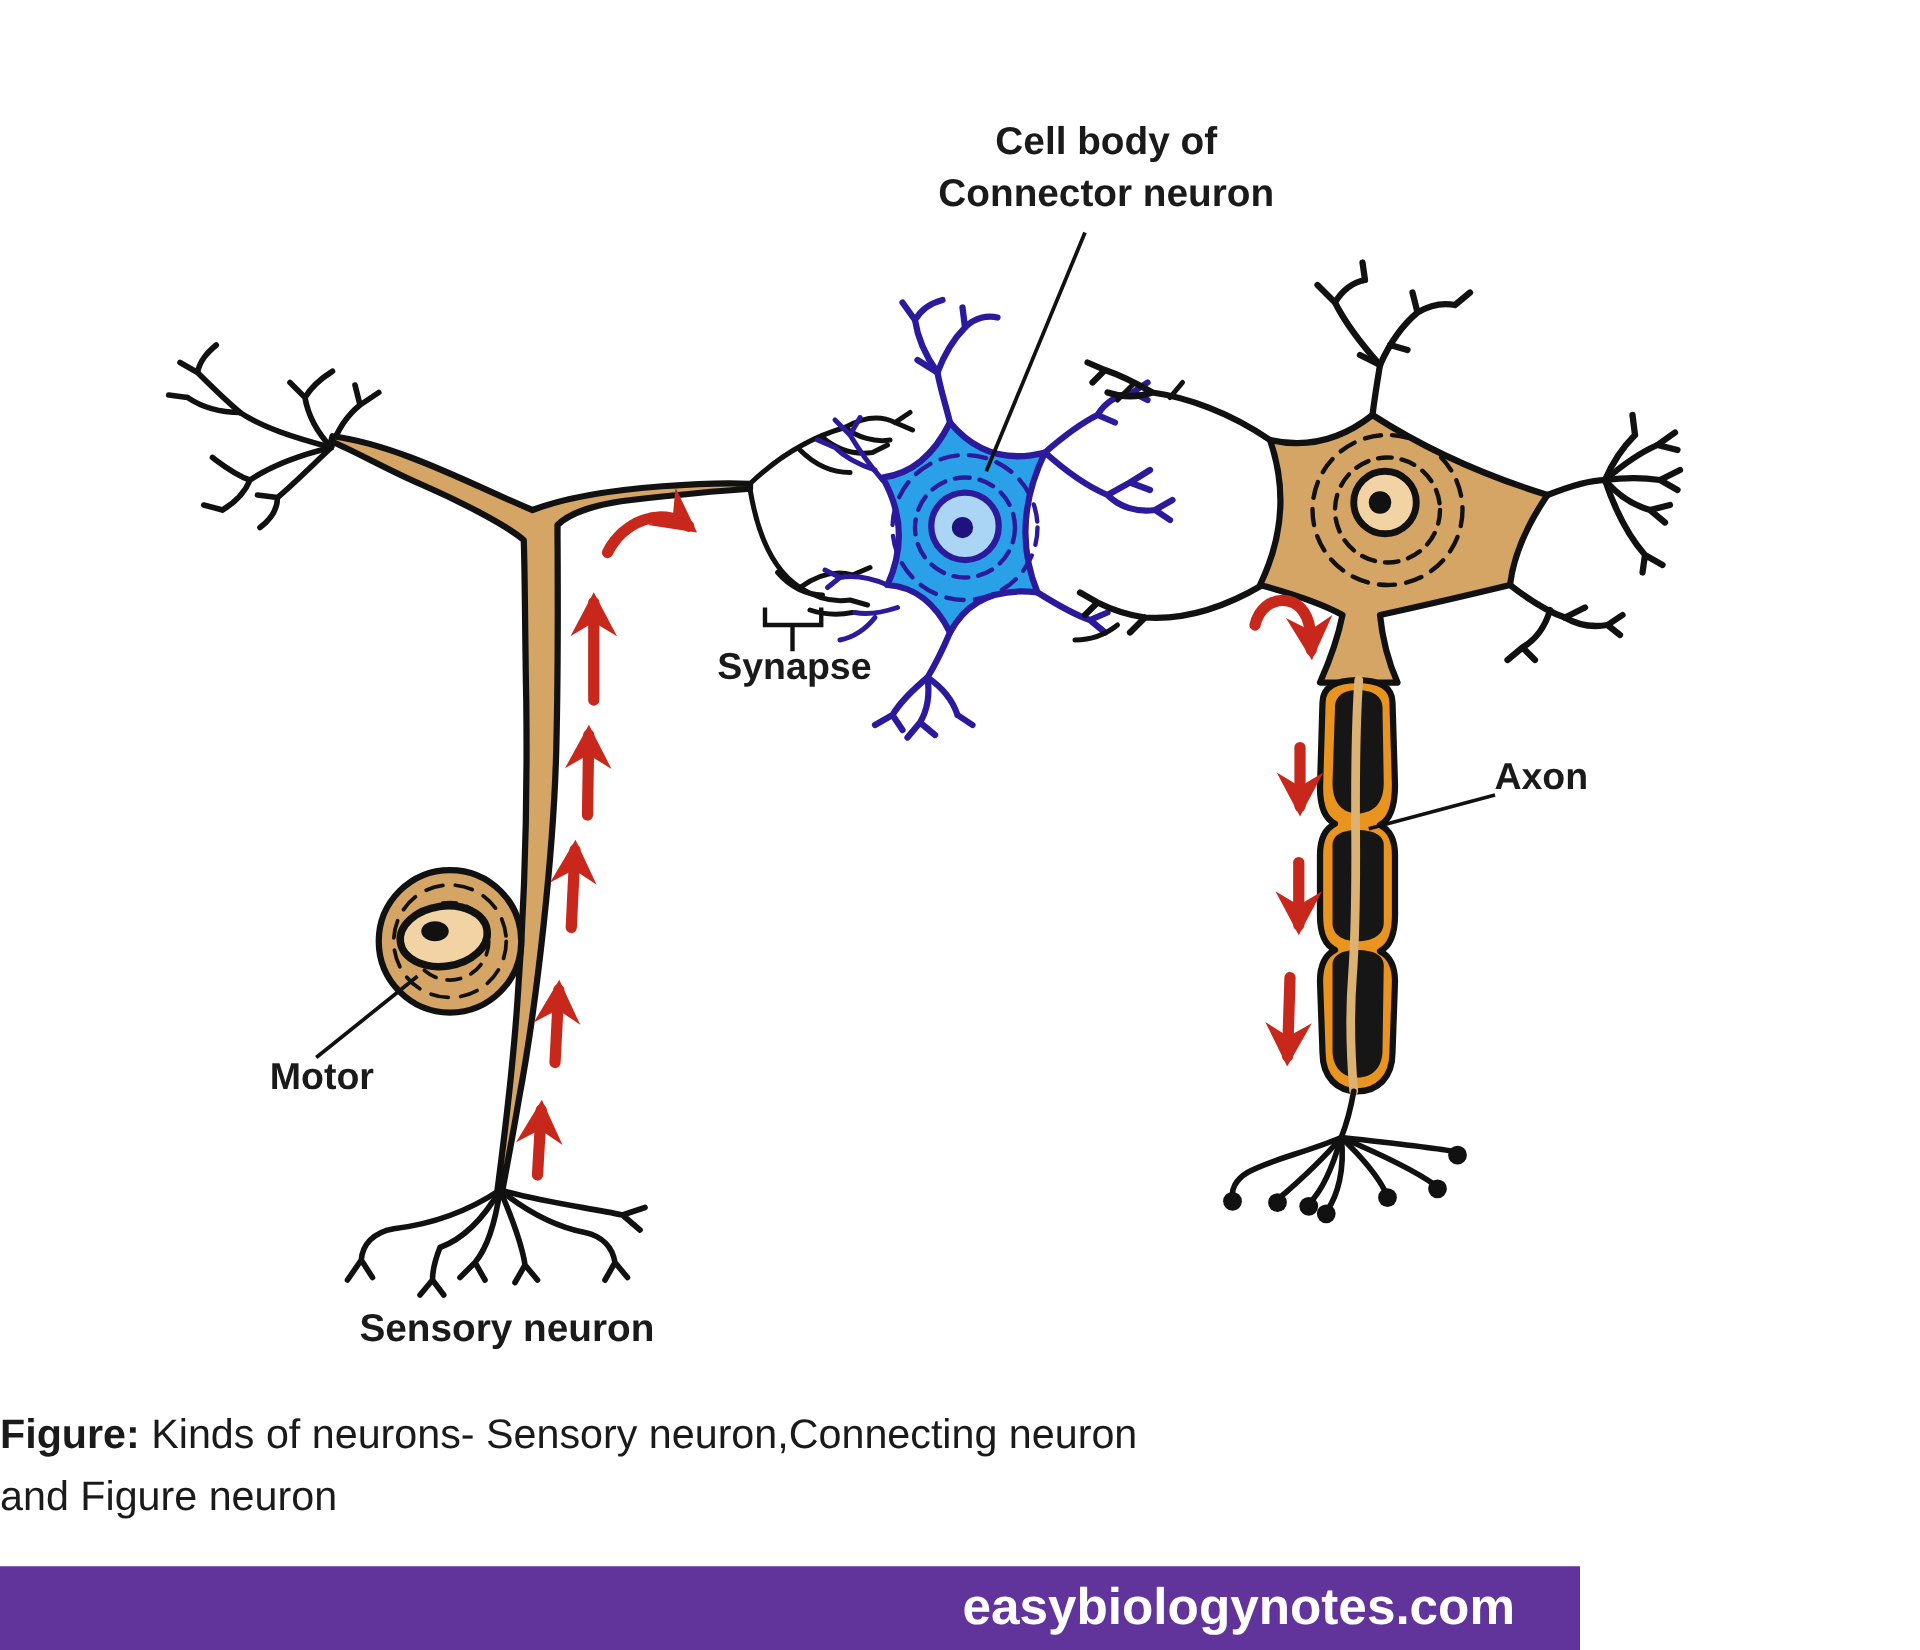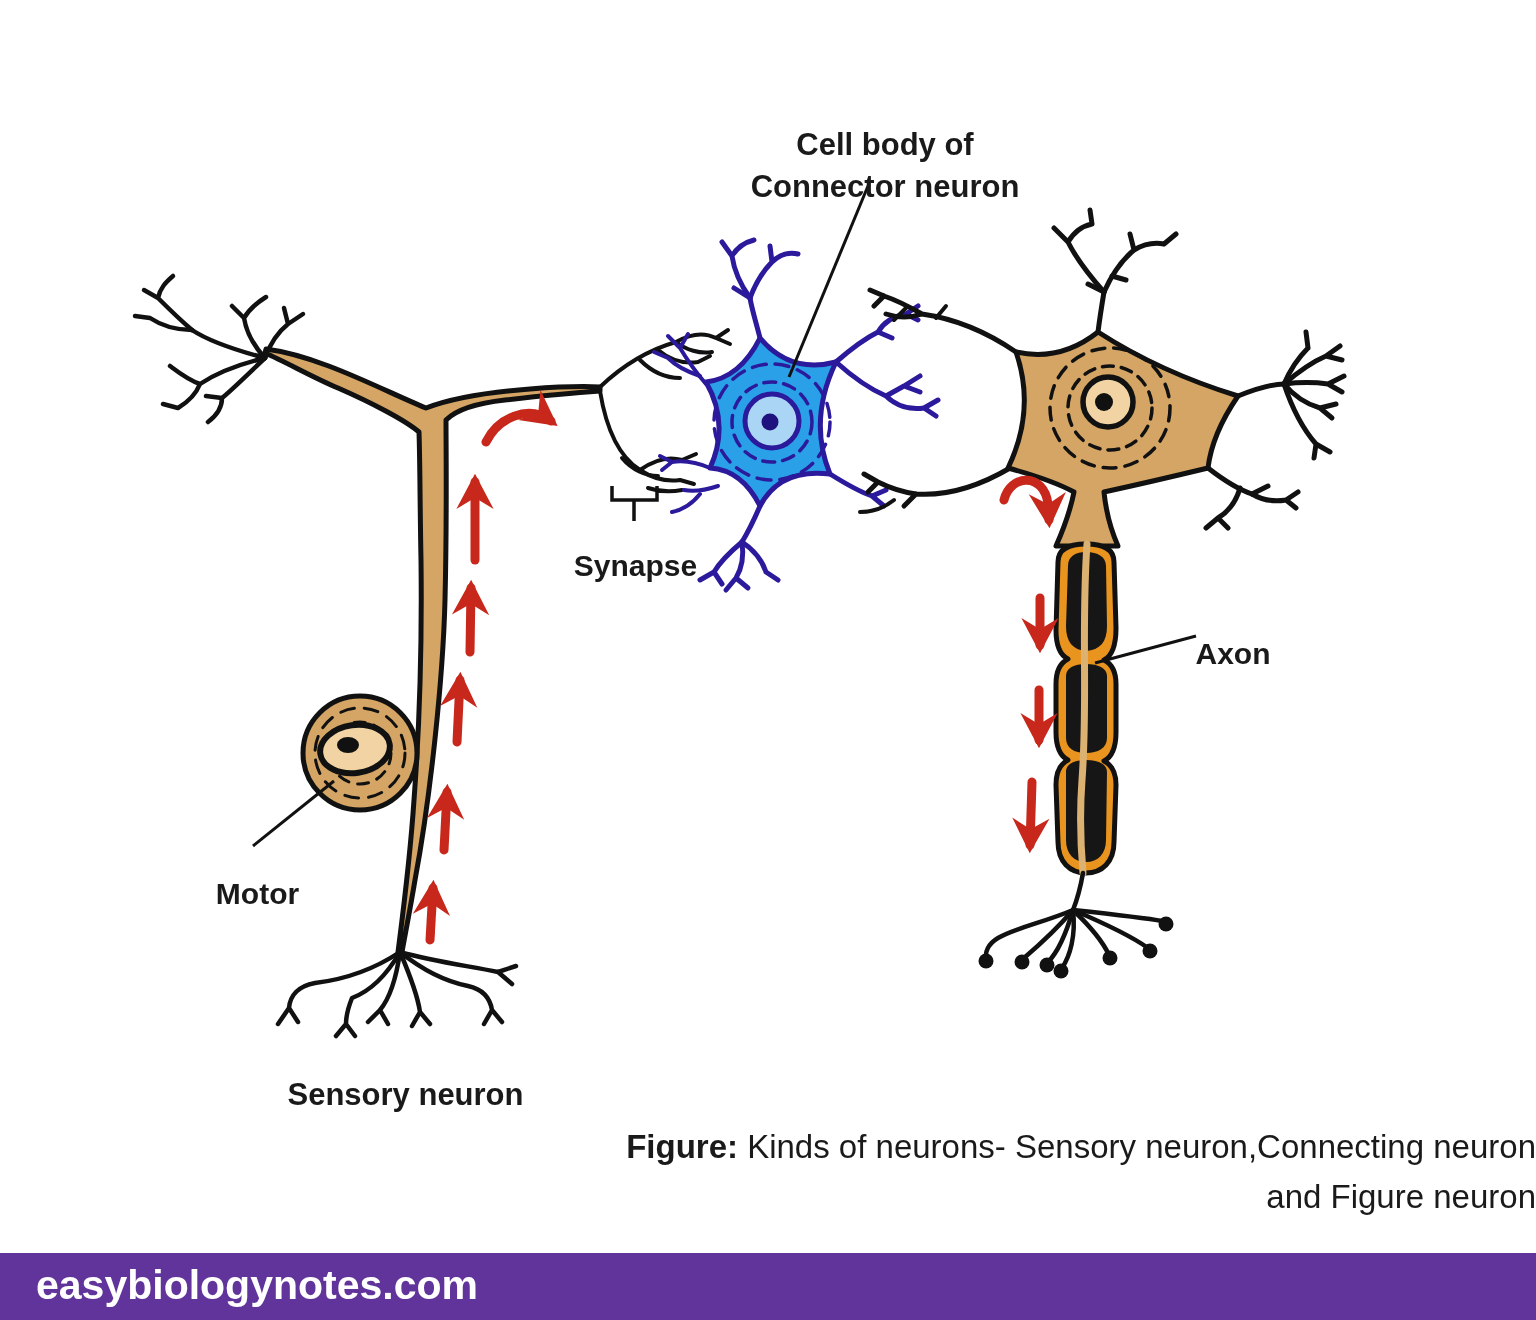--- a/index.html
+++ b/index.html
@@ -1,32 +1,32 @@
 <!DOCTYPE html>
 <html><head>
 <meta charset="utf-8">
 <style>
   html,body{margin:0;padding:0;background:#ffffff;}
   #stage{position:relative;width:1536px;height:1320px;background:#ffffff;overflow:hidden;
          font-family:"Liberation Sans",sans-serif;}
   #art{position:absolute;left:0;top:0;}
-  .lbl{position:absolute;color:#1a1a1a;font-weight:bold;text-align:center;line-height:1.35;margin-top:32px;}
+  .lbl{position:absolute;color:#1a1a1a;font-weight:bold;text-align:center;line-height:1.35;}
   .lbl-31{font-size:31px;}
   .lbl-30{font-size:30px;}
   #cellbody-label{left:695px;top:92px;width:380px;font-size:31px;}
   #synapse-label{left:563px;top:514px;width:145px;}
   #cyton-label{left:200px;top:842px;width:115px;}
   #axon-label{left:1183px;top:602px;width:100px;}
   #sensory-label{left:253px;top:1042px;width:305px;}
   #motor-label{left:950px;top:1000px;width:255px;}
-  #caption{position:absolute;left:0;top:1122px;width:1536px;text-align:right;
+  #caption{position:absolute;left:0;top:1122px;width:1536px;text-align:left;
            color:#1a1a1a;font-size:33px;font-weight:normal;line-height:50px;}
   #caption b{font-weight:bold;}
-  #footer{position:absolute;left:0;top:1253px;width:1536px;height:67px;background:#61349B;
-          color:#ffffff;font-size:41px;font-weight:bold;text-align:left;line-height:65px;
+  #footer{position:absolute;left:0;top:1253px;width:1264px;height:67px;background:#61349B;
+          color:#ffffff;font-size:41px;font-weight:bold;text-align:right;line-height:65px;
           box-sizing:border-box;padding-right:52px;padding-left:36px;}
 </style>
 </head>
 <body>
 
 <div id="stage">
 
 <svg id="art" width="1536" height="1253" viewBox="0 0 1536 1253">
   <defs>
     <marker id="ah" viewBox="0 0 10 10" refX="7" refY="5" markerWidth="4.6" markerHeight="4.6" orient="auto">

